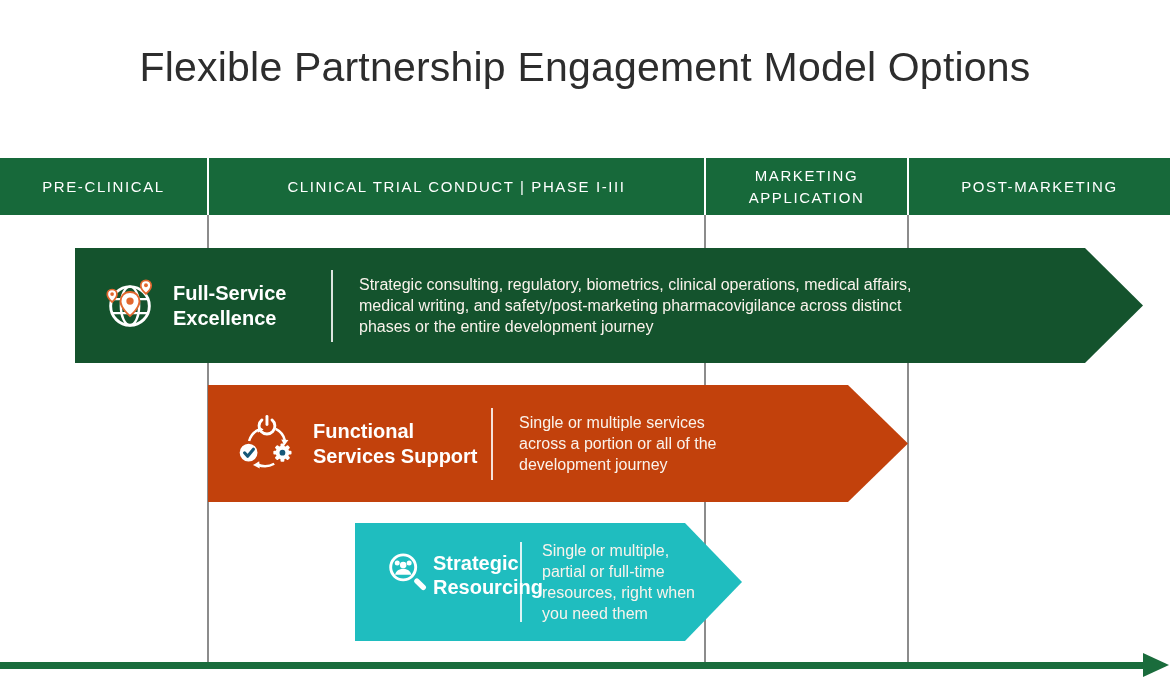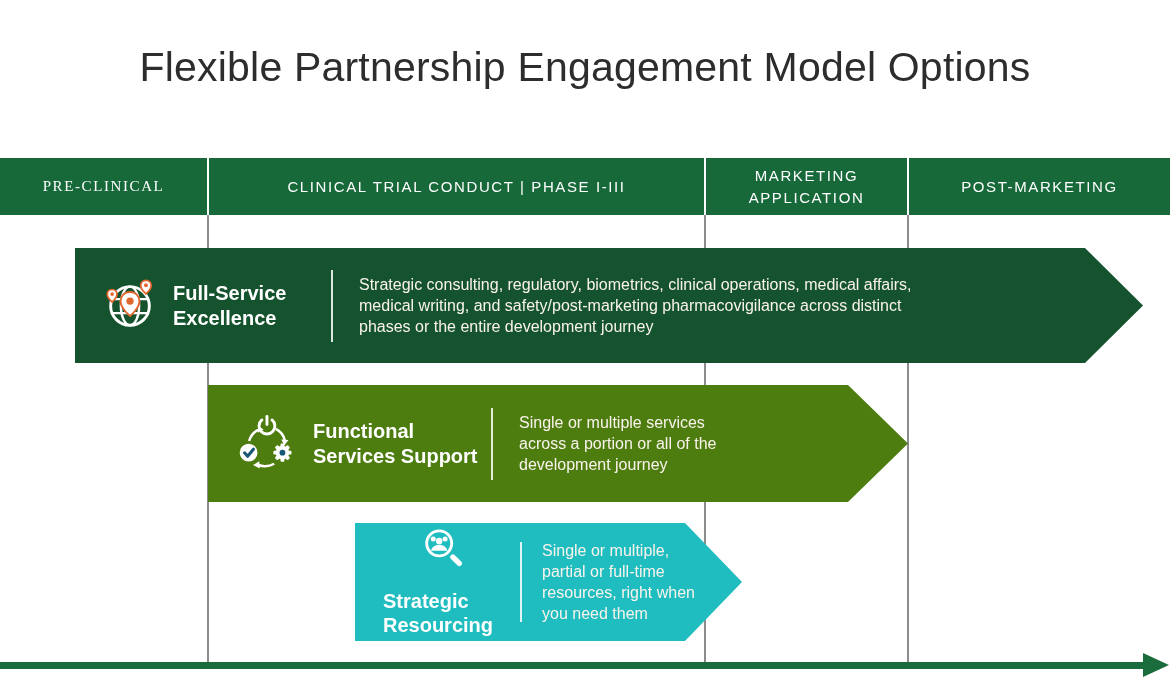--- a/index.html
+++ b/index.html
@@ -9,54 +9,54 @@
   
   .title { position:absolute; top:44px; left:0; width:1170px; text-align:center;
            font-size:41px; font-weight:400; color:#2d2d2d; letter-spacing:0.2px; }
   .subtitle { position:absolute; top:112px; left:0; width:1170px; text-align:center;
               font-size:21px; font-weight:600; color:#006b3a; }
 
   
   .phase-bar { position:absolute; top:158px; left:0; width:1170px; height:57px; display:flex; }
   .phase-seg { background:#17693a; color:#ffffff; display:flex; align-items:center; justify-content:center;
                text-align:center; font-size:15px; letter-spacing:1.6px; line-height:1.45; }
-  .phase-seg.p1 { width:207px;font-family:Liberation Serif, serif; }
+  .phase-seg.p1 { width:207px; }
   .phase-seg.p2 { width:495px; }
   .phase-seg.p3 { width:201px; padding:0 16px; }
   .phase-seg.p4 { width:261px; }
   .phase-gap { width:2px; background:#ffffff; }
 
   
   .gridline { position:absolute; top:215px; width:2px; height:450px; background:#8c8c8c; z-index:1; }
   .gl-1 { left:207px; } .gl-2 { left:704px; } .gl-3 { left:907px; }
 
   
   .arrow { position:absolute; z-index:2; display:flex; align-items:center; color:#ffffff; }
   .arrow-orange { left:75px; top:248px; width:1068px; height:115px; background:#14532d;
      clip-path:polygon(0 0, calc(100% - 58px) 0, 100% 50%, calc(100% - 58px) 100%, 0 100%); }
-  .arrow-blue { left:208px; top:385px; width:700px; height:117px; background:#4d7c0f;
+  .arrow-blue { left:208px; top:385px; width:700px; height:117px; background:#c2410c;
      clip-path:polygon(0 0, calc(100% - 60px) 0, 100% 50%, calc(100% - 60px) 100%, 0 100%); }
   .arrow-teal { left:355px; top:523px; width:387px; height:118px; background:#1fbdbf;
      clip-path:polygon(0 0, calc(100% - 57px) 0, 100% 50%, calc(100% - 57px) 100%, 0 100%); }
 
   .model-label { font-weight:700; font-size:20px; line-height:1.22; }
   .model-desc { font-size:16px; line-height:1.32; color:#faf3ec; }
   .vdivider { width:2px; background:rgba(255,255,255,0.85); flex:none; }
 
   .arrow-orange .icon-box { margin-left:26px; flex:none; }
   .arrow-orange .model-label { width:132px; margin-left:14px; }
   .arrow-orange .vdivider { height:72px; margin-left:26px; }
   .arrow-orange .model-desc { width:572px; margin-left:26px; }
 
   .arrow-blue .icon-box { margin-left:29px; flex:none; }
   .arrow-blue .model-label { width:170px; margin-left:18px; }
   .arrow-blue .vdivider { height:72px; margin-left:8px; }
   .arrow-blue .model-desc { width:228px; margin-left:26px; }
 
-  .arrow-teal .left-col { margin-left:28px; width:122px; display:flex; flex-direction:column; align-items:center; flex:none; }
+  .arrow-teal .left-col { margin-left:28px; width:122px; display:flex; align-items:flex-start; flex:none; }
   .arrow-teal .icon-box { margin-bottom:8px; }
   .arrow-teal .vdivider { height:80px; margin-left:15px; }
   .arrow-teal .model-desc { width:168px; margin-left:20px; }
 
   
   .journey-line { position:absolute; left:0; top:662px; width:1146px; height:7px; background:#1a6c3c; z-index:3; }
   .journey-head { position:absolute; left:1143px; top:653px; width:0; height:0; z-index:3;
     border-top:12.5px solid transparent; border-bottom:12.5px solid transparent; border-left:26px solid #1a6c3c; }
 </style>
 </head>

